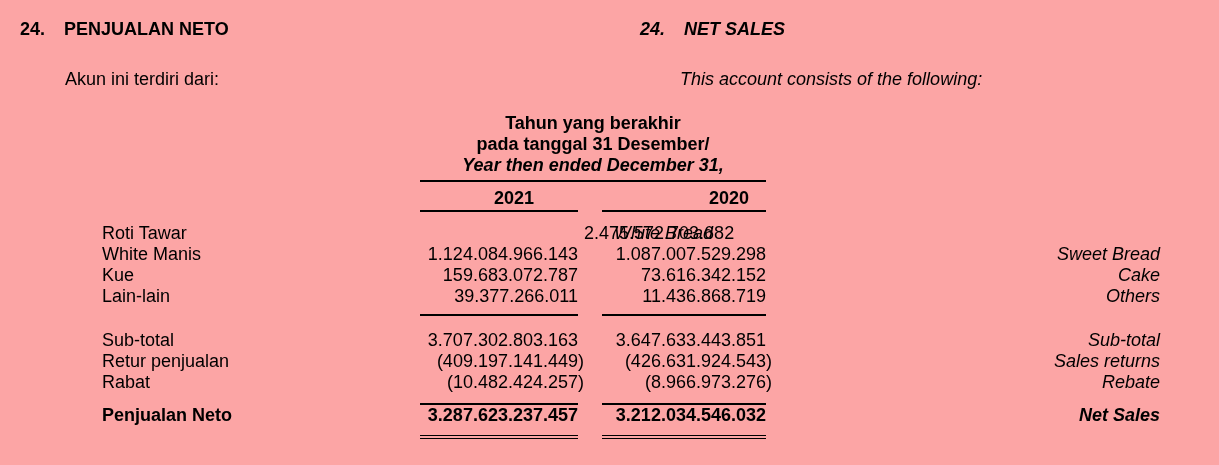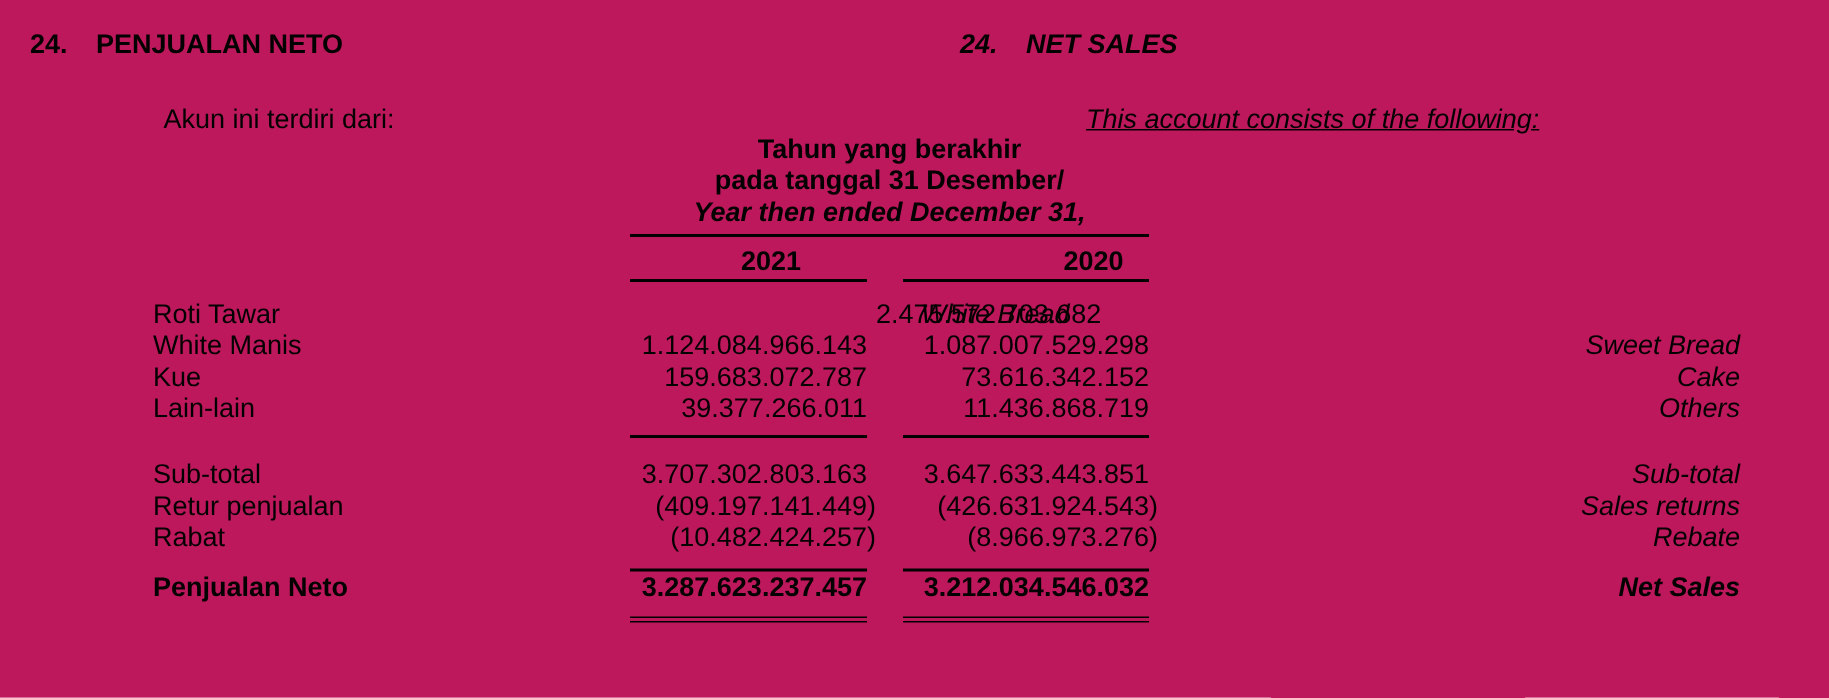--- a/index.html
+++ b/index.html
@@ -3,37 +3,37 @@
 <meta charset="utf-8">
 <style>
   html, body { margin: 0; padding: 0; }
   body {
     width: 1219px; height: 465px;
     background: #ffffff; color: #000000;
     font-family: "Liberation Sans", "DejaVu Sans", sans-serif;
     font-size: 18px;
     overflow: hidden;
   }
-  .page { position: relative; width: 1219px; height: 465px; background: #be185d; }
+  .page { position: relative; width: 1219px; height: 465px; background: #fca5a5; }
 
   
   .note-head { display: flex; padding-top: 20px; line-height: 19px; }
   .head-half-left  { width: 610px; box-sizing: border-box; padding-left: 20px; display: flex; }
   .head-half-right { flex: 1; box-sizing: border-box; padding-left: 30px; display: flex; }
   .note-num { width: 44px; font-weight: bold; }
   .note-title { font-weight: bold; }
   .en { font-style: italic; }
 
-  .intro-row { display: flex; margin-top: 31px; line-height: 19px; padding-left: 44px; }
+  .intro-row { display: flex; margin-top: 31px; line-height: 19px; }
   .intro-left  { width: 610px; box-sizing: border-box; padding-left: 65px; }
-  .intro-right { flex: 1; box-sizing: border-box; padding-left: 70px; font-style: italic; text-decoration: underline; }
+  .intro-right { flex: 1; box-sizing: border-box; padding-left: 70px; font-style: italic; }
 
   
   .period-header {
-    margin-left: 420px; width: 346px;
+    margin-top: 24px; margin-left: 420px; width: 346px;
     text-align: center; font-weight: bold; line-height: 21px;
   }
   .period-header .line3 { font-style: italic; }
   .full-rule { margin-top: 4px; margin-left: 420px; width: 346px; border-top: 2px solid #000; }
 
   
   .grid { display: grid; grid-template-columns: 420px 164px 18px 170px 1fr; align-items: baseline; }
 
   .years-row { margin-top: 4px; line-height: 24px; gap: 15px; }
   .year { text-align: center; font-weight: bold; padding-right: 6px; }

